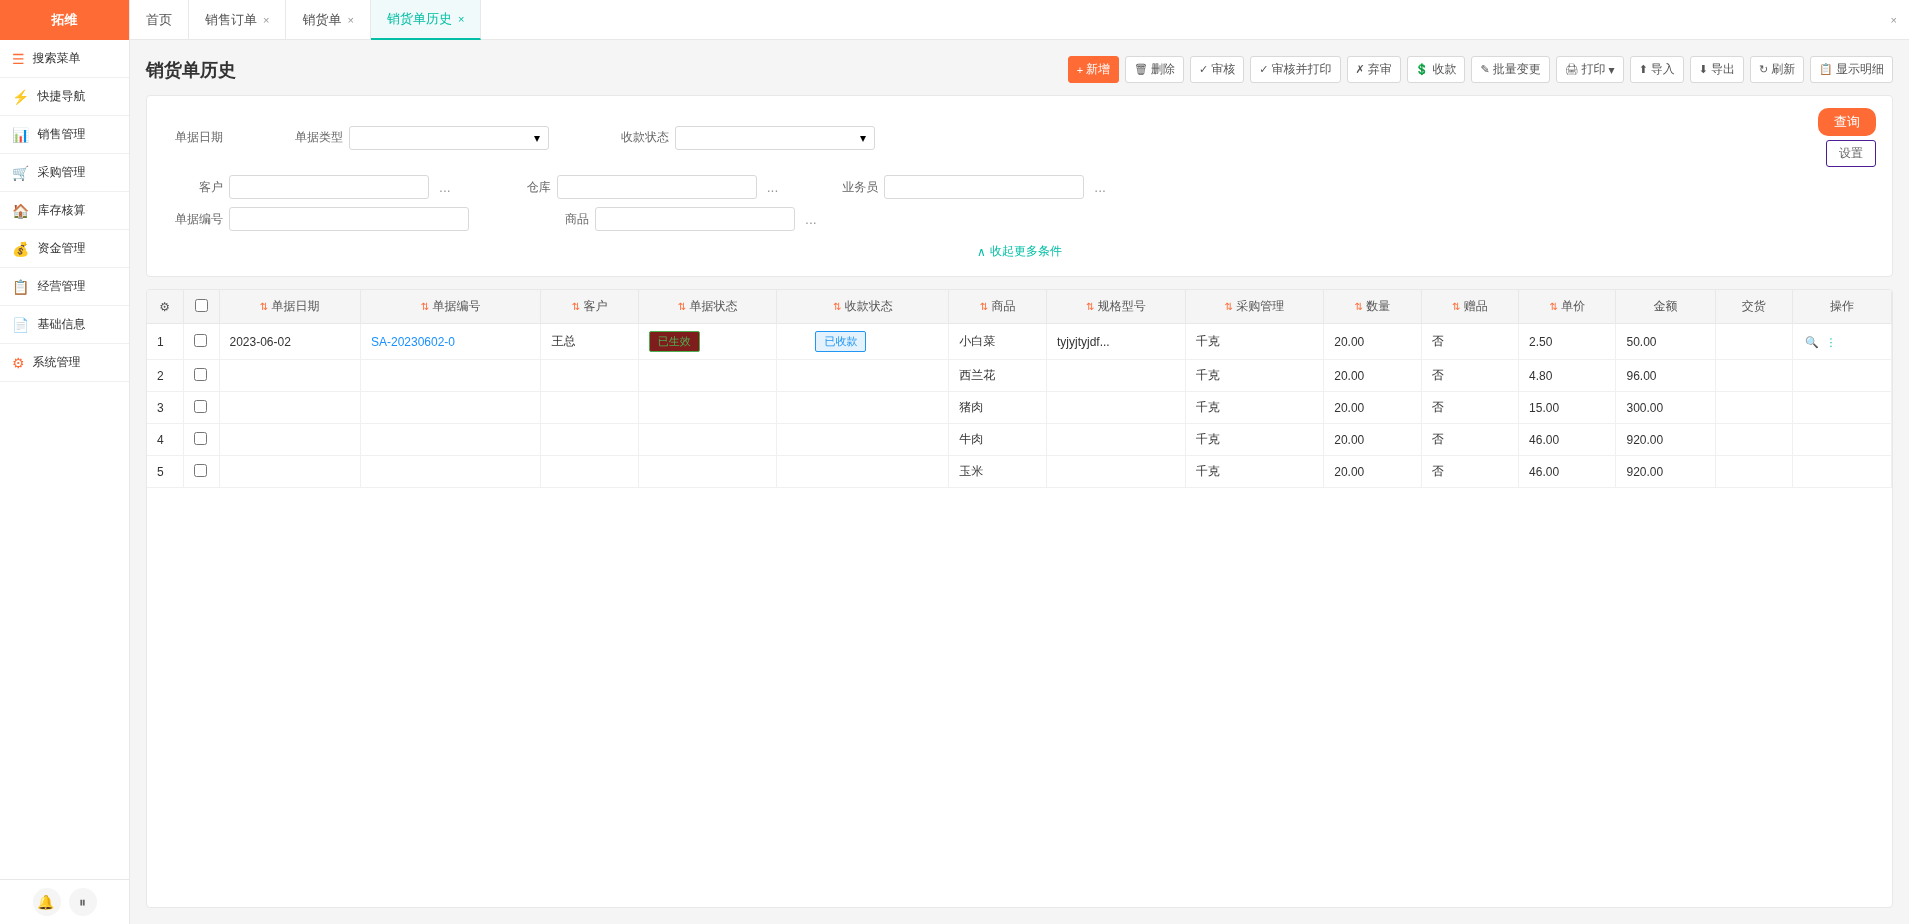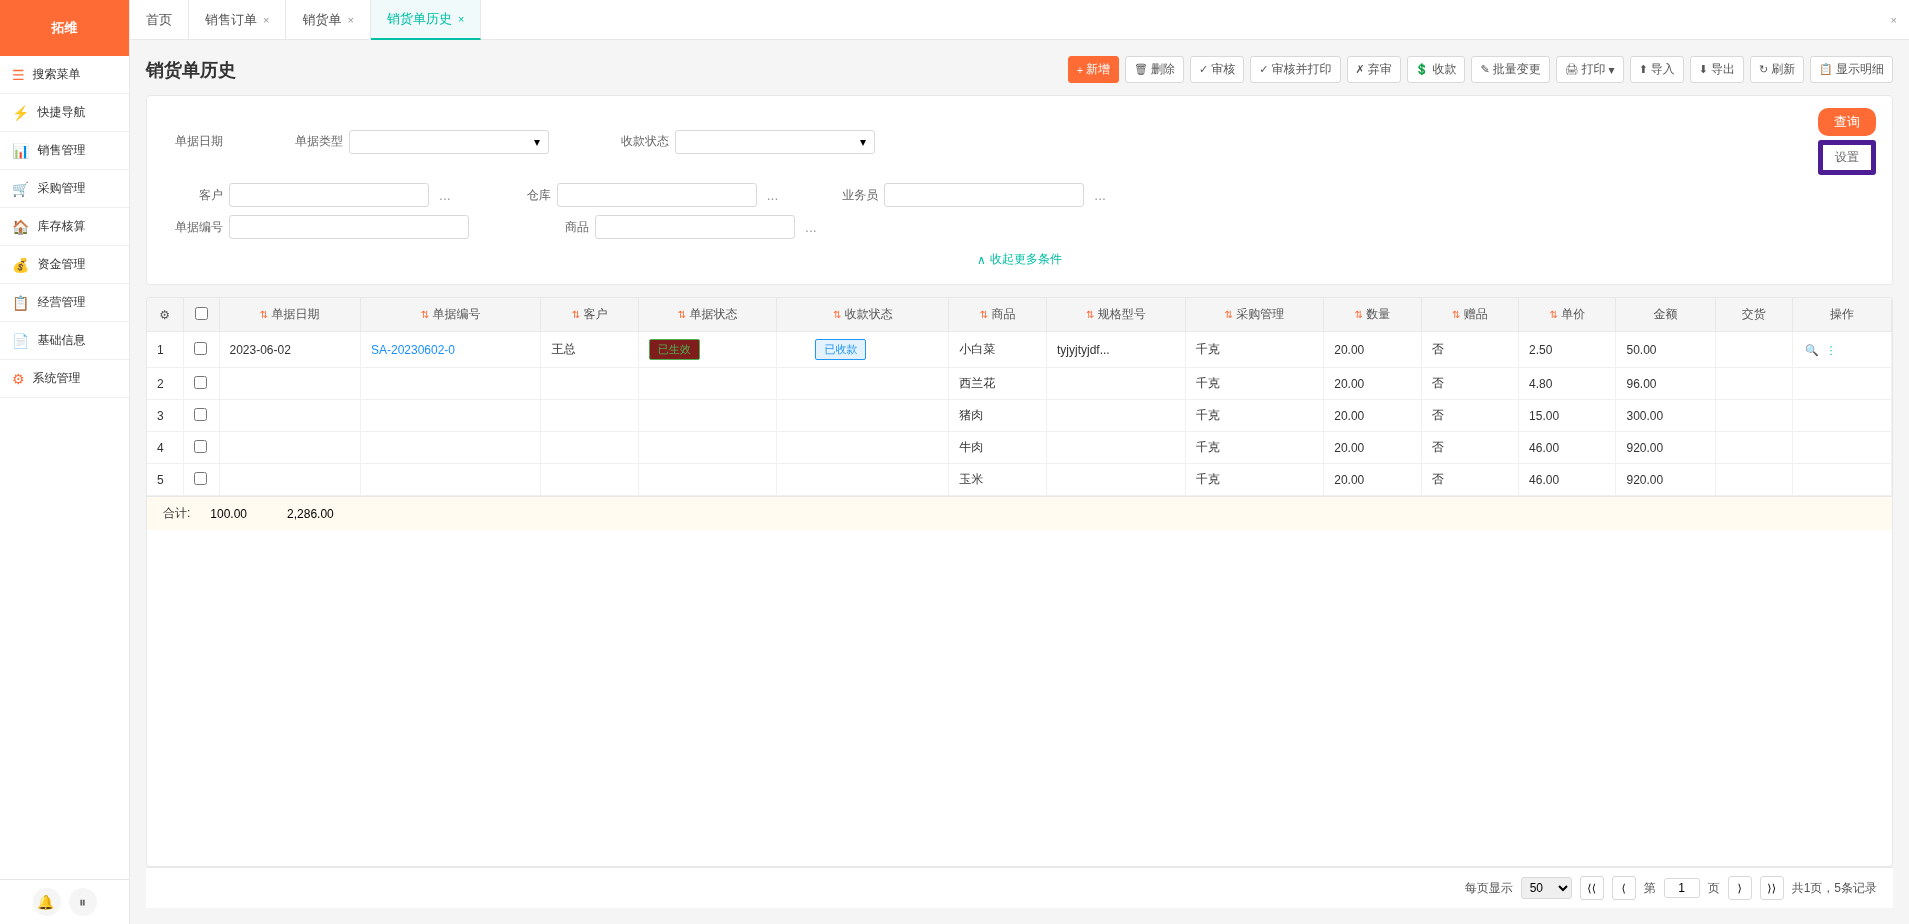--- a/index.html
+++ b/index.html
@@ -8,21 +8,21 @@
     
     .sidebar {
       width: 130px;
       background: #fff;
       border-right: 1px solid #e8e8e8;
       display: flex;
       flex-direction: column;
       height: 100%;
     }
     .sidebar-logo {
-      height: 56px;
+      height: 40px;
       background: #ff6b35;
       display: flex;
       align-items: center;
       justify-content: center;
       color: white;
       font-size: 13px;
       font-weight: bold;
     }
     .sidebar-item {
       display: flex;
@@ -231,21 +231,21 @@
       color: white;
       border: none;
       padding: 5px 16px;
       border-radius: 10px;
       cursor: pointer;
       font-size: 13px;
     }
     .set-btn {
       background: #fff;
       color: #666;
-      border: 5px solid #4c1d95;
+      border: 1px solid #4c1d95;
       padding: 4px 12px;
       border-radius: 3px;
       cursor: pointer;
       font-size: 12px;
     }
 
     
     .table-container {
       background: #fff;
       border: 1px solid #e8e8e8;
@@ -697,39 +697,16 @@
               <td>20.00</td>
               <td>否</td>
               <td>46.00</td>
               <td>920.00</td>
               <td></td>
               <td></td>
             </tr>
           </tbody>
       </table>
 
-      <div class="table-footer">
-        <span class="footer-total">合计:</span>
-        <div class="footer-numbers">
-          <span>100.00</span>
-          <span>2,286.00</span>
-        </div>
-      </div>
     </div>
 
-    <div class="pagination-bar">
-      <span>每页显示</span>
-      <select class="page-select">
-        <option>50</option>
-        <option>100</option>
-        <option>200</option>
-      </select>
-      <button class="page-btn">⟨⟨</button>
-      <button class="page-btn">⟨</button>
-      <span>第</span>
-      <input type="text" class="page-input" value="1" style="">
-      <span>页</span>
-      <button class="page-btn">⟩</button>
-      <button class="page-btn">⟩⟩</button>
-      <span>共1页，5条记录</span>
-    </div>
   </div>
 </div>
 
 </body></html>

